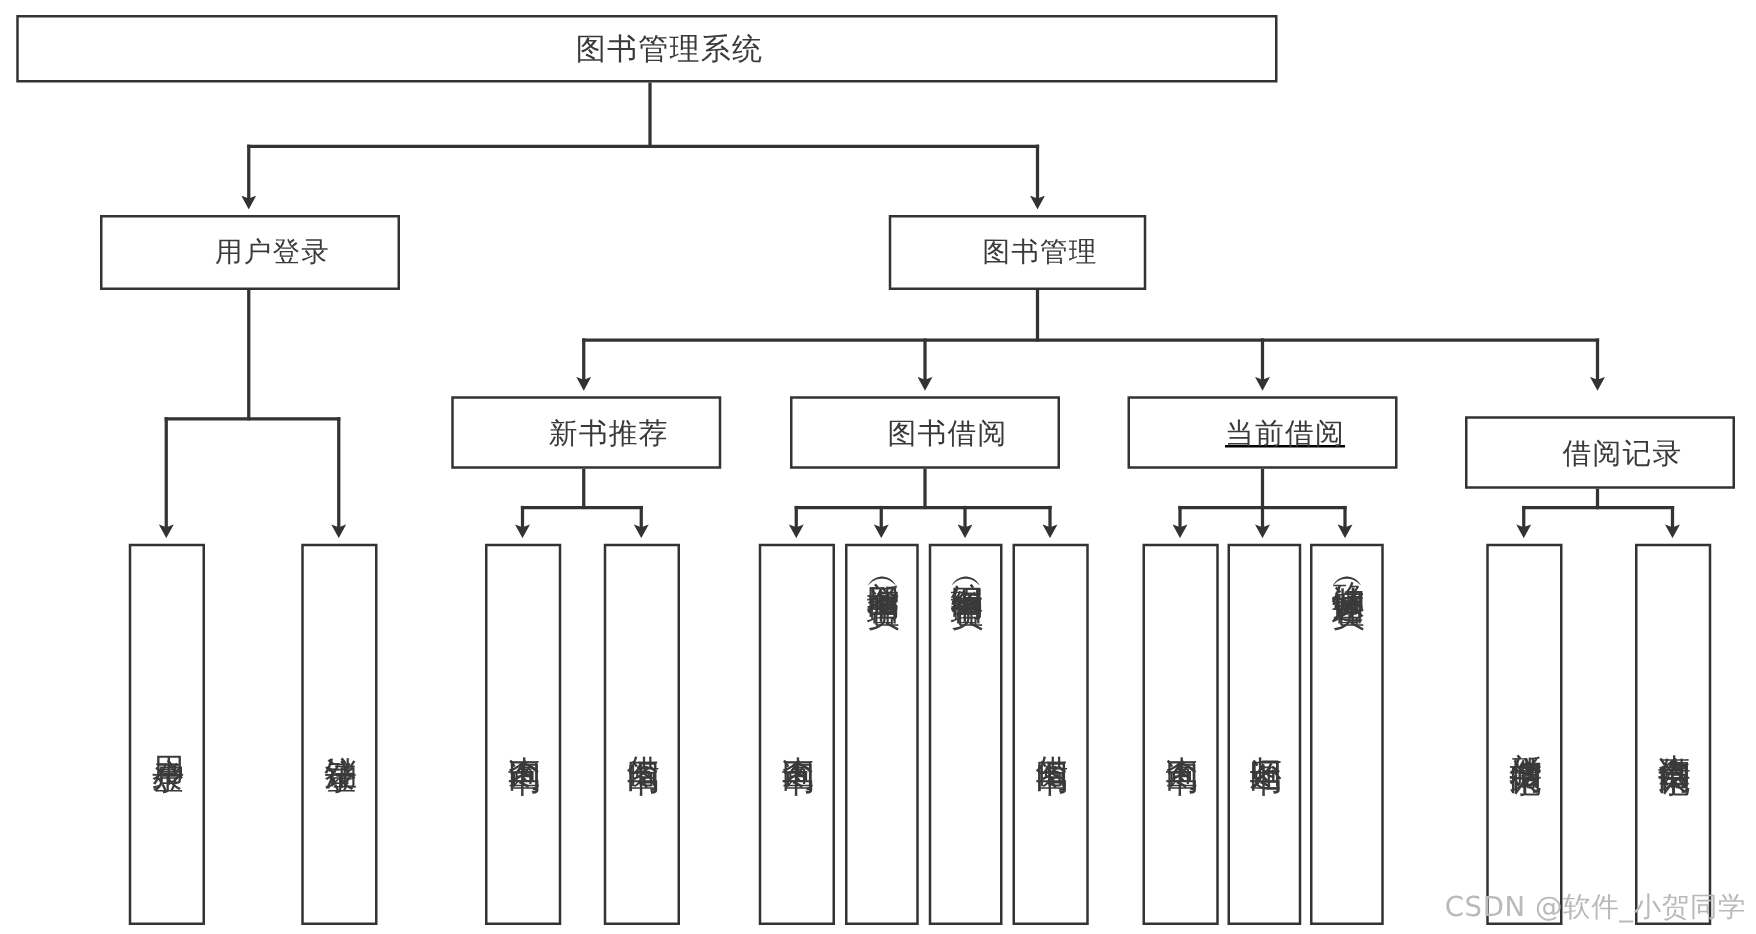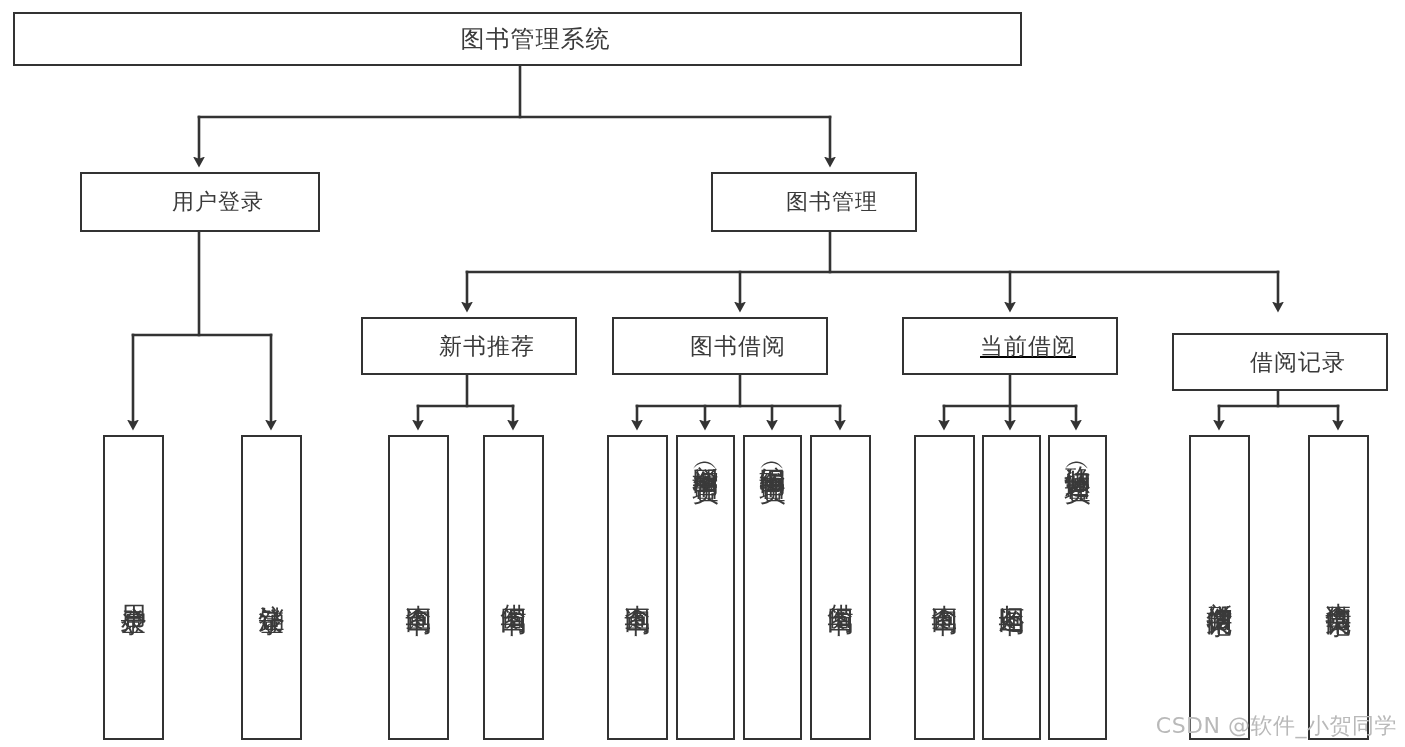--- a/index.html
+++ b/index.html
@@ -84,21 +84,21 @@
   <div class="node node-l2" style="left:80px;top:172px;width:240px;height:60px;">
     <span class="lbl">用户登录</span>
   </div>
   <div class="node node-l2" style="left:711px;top:172px;width:206px;height:60px;">
     <span class="lbl">图书管理</span>
   </div>
 
   <div class="node node-l3" style="left:361px;top:317px;width:216px;height:58px;">
     <span class="lbl">新书推荐</span>
   </div>
-  <div class="node node-l3" style="left:612px;top:317px;width:216px;height:58px;">
+  <div class="node node-l3" style="left:632px;top:317px;width:216px;height:58px;">
     <span class="lbl">图书借阅</span>
   </div>
   <div class="node node-l3" style="left:902px;top:317px;width:216px;height:58px;text-decoration:underline;">
     <span class="lbl">当前借阅</span>
   </div>
   <div class="node node-l3" style="left:1172px;top:317px;width:216px;height:58px;margin-top:16px;">
     <span class="lbl">借阅记录</span>
   </div>
 
   <div class="leaf mid" style="left:103px;top:435px;width:61px;height:305px;">

